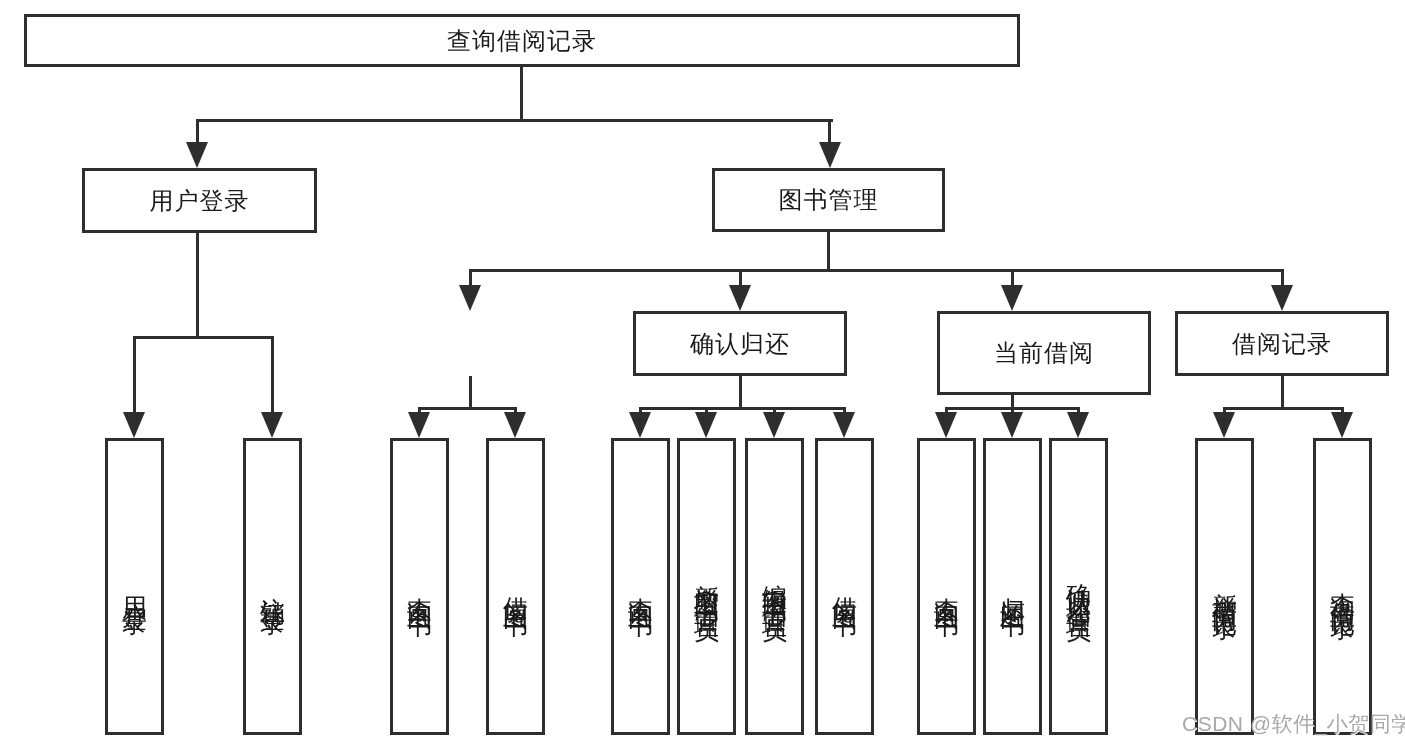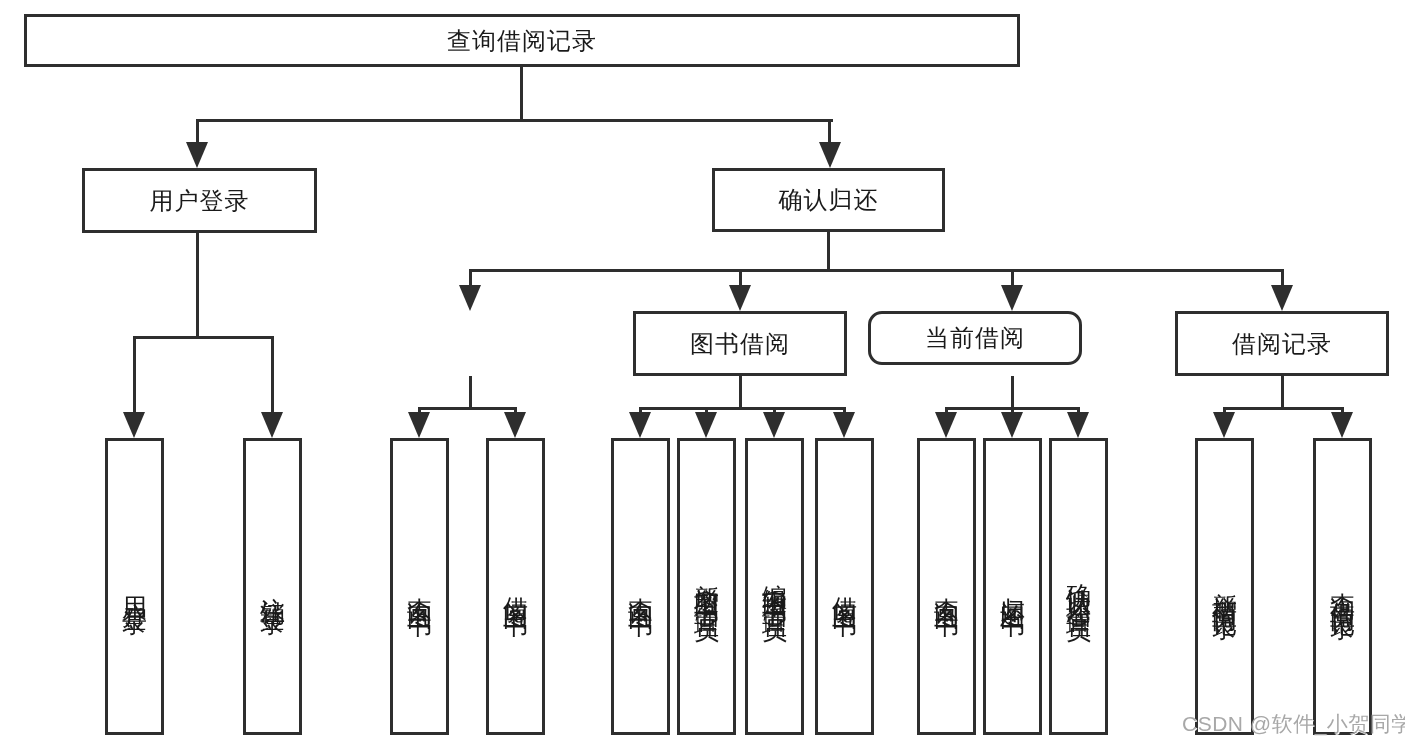--- a/index.html
+++ b/index.html
@@ -126,27 +126,27 @@
   <div class="arr" style="left:1331px;top:412px;"></div>
 
   <div class="node" style="left:24px;top:14px;width:996px;height:53px;">
     <span>查询借阅记录</span>
   </div>
 
   <div class="node" style="left:82px;top:168px;width:235px;height:65px;">
     <span>用户登录</span>
   </div>
   <div class="node" style="left:712px;top:168px;width:233px;height:64px;">
-    <span>确认归还</span>
+    <span>图书管理</span>
   </div>
 
   <div class="node" style="left:633px;top:311px;width:214px;height:65px;">
-    <span>图书借阅</span>
+    <span>确认归还</span>
   </div>
-  <div class="node" style="left:868px;top:311px;width:214px;height:54px;border-radius:14px;">
+  <div class="node" style="left:937px;top:311px;width:214px;height:84px;">
     <span>当前借阅</span>
   </div>
   <div class="node" style="left:1175px;top:311px;width:214px;height:65px;">
     <span>借阅记录</span>
   </div>
 
   <div class="vnode" style="left:105px;">
     <span>用户登录</span>
   </div>
   <div class="vnode" style="left:243px;">

